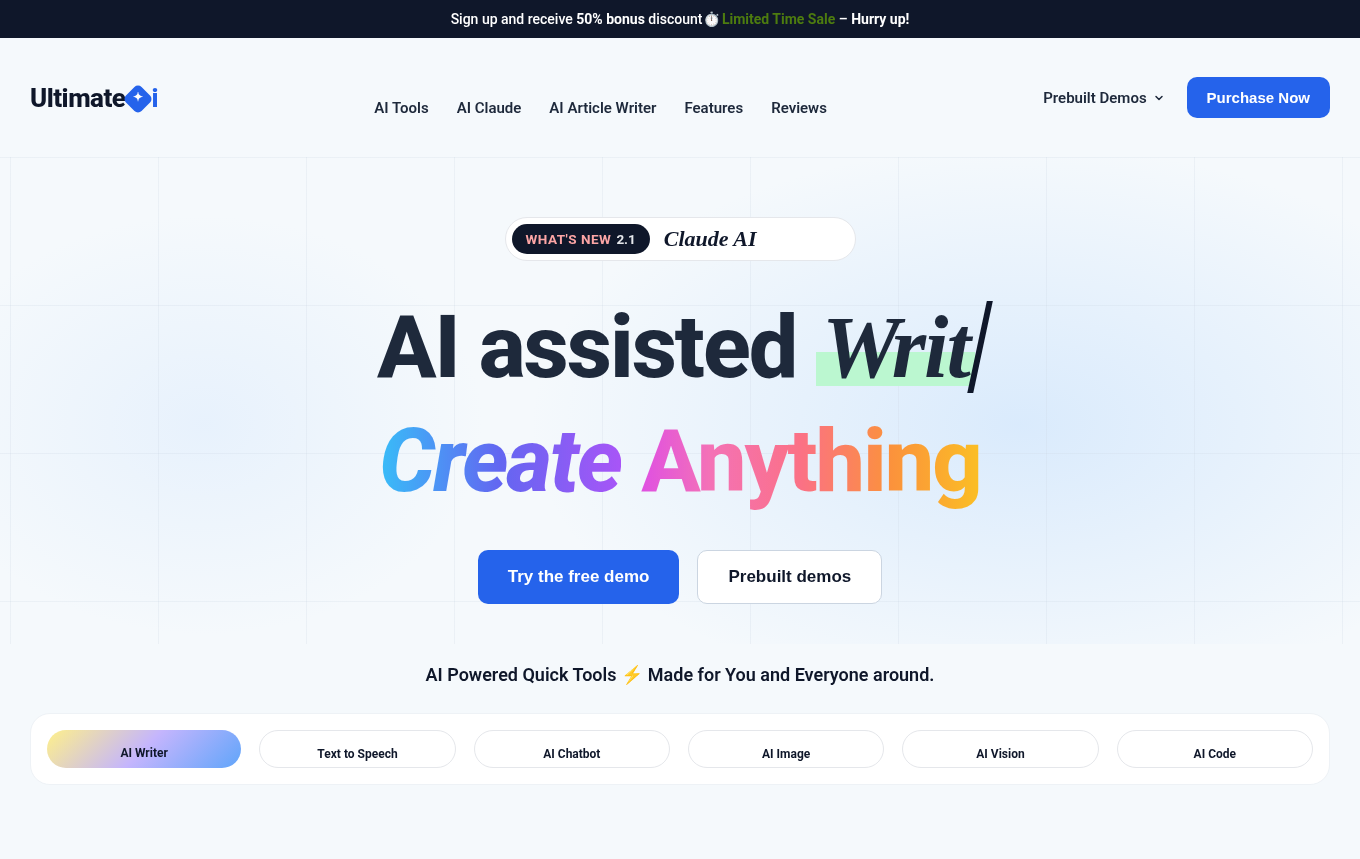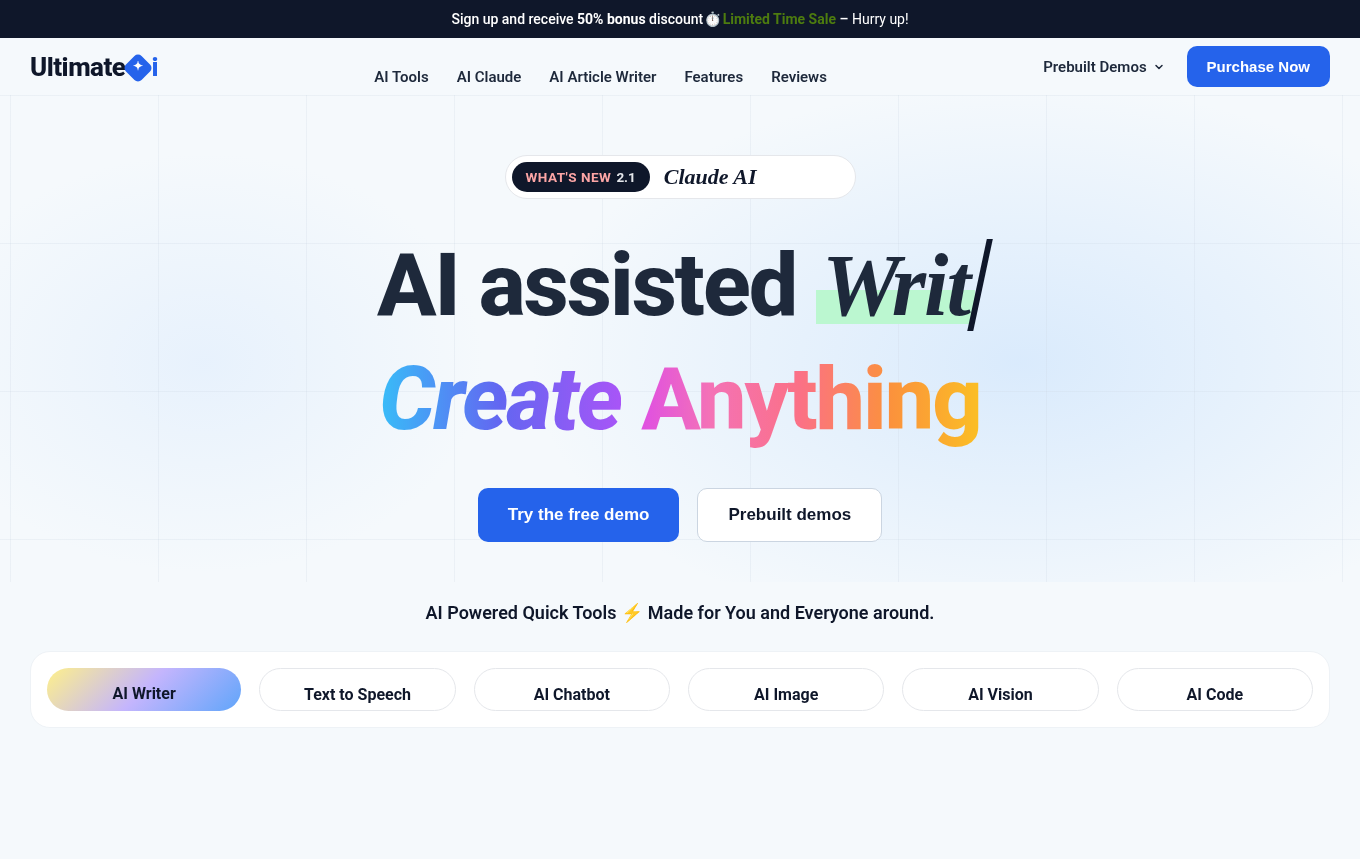--- a/index.html
+++ b/index.html
@@ -16,28 +16,28 @@
     background: #0f172a;
     color: #fff;
     text-align: center;
     padding: 11px 0;
     font-size: 14px;
     font-weight: 500;
   }
   .promo-bar .bonus { font-weight: 700; }
   .promo-bar .emoji { margin: 0 1px; }
   .promo-bar .limited { color: #4d7c0f; font-weight: 700; }
-  .promo-bar .hurry { font-weight: 400; margin-top: 20px; }
+  .promo-bar .hurry { font-weight: 700; margin-top: 20px; }
 
   
   .header {
     display: flex;
     align-items: center;
     justify-content: space-between;
-    padding: 8px 30px;
+    padding: 39px 30px;
     background: transparent;
   }
   .logo {
     display: flex;
     align-items: center;
     font-weight: 800;
     font-size: 26px;
     color: #0f172a;
     letter-spacing: -0.5px;
   }
@@ -228,21 +228,21 @@
     gap: 18px;
     justify-content: space-between;
   }
   .tool-pill {
     flex: 1;
     border-radius: 999px;
     border: 1px solid #e5e7eb;
     text-align: center;
     padding: 16px 10px 6px;
     font-weight: 700;
-    font-size: 16px;
+    font-size: 12px;
     color: #0f172a;
     cursor: pointer;
     min-height: 24px;
     overflow: hidden;
   }
   .tool-pill.active {
     border: none;
     background: linear-gradient(135deg, #fef08a 0%, #c4b5fd 50%, #60a5fa 100%);
     color: #0f172a;
   }

